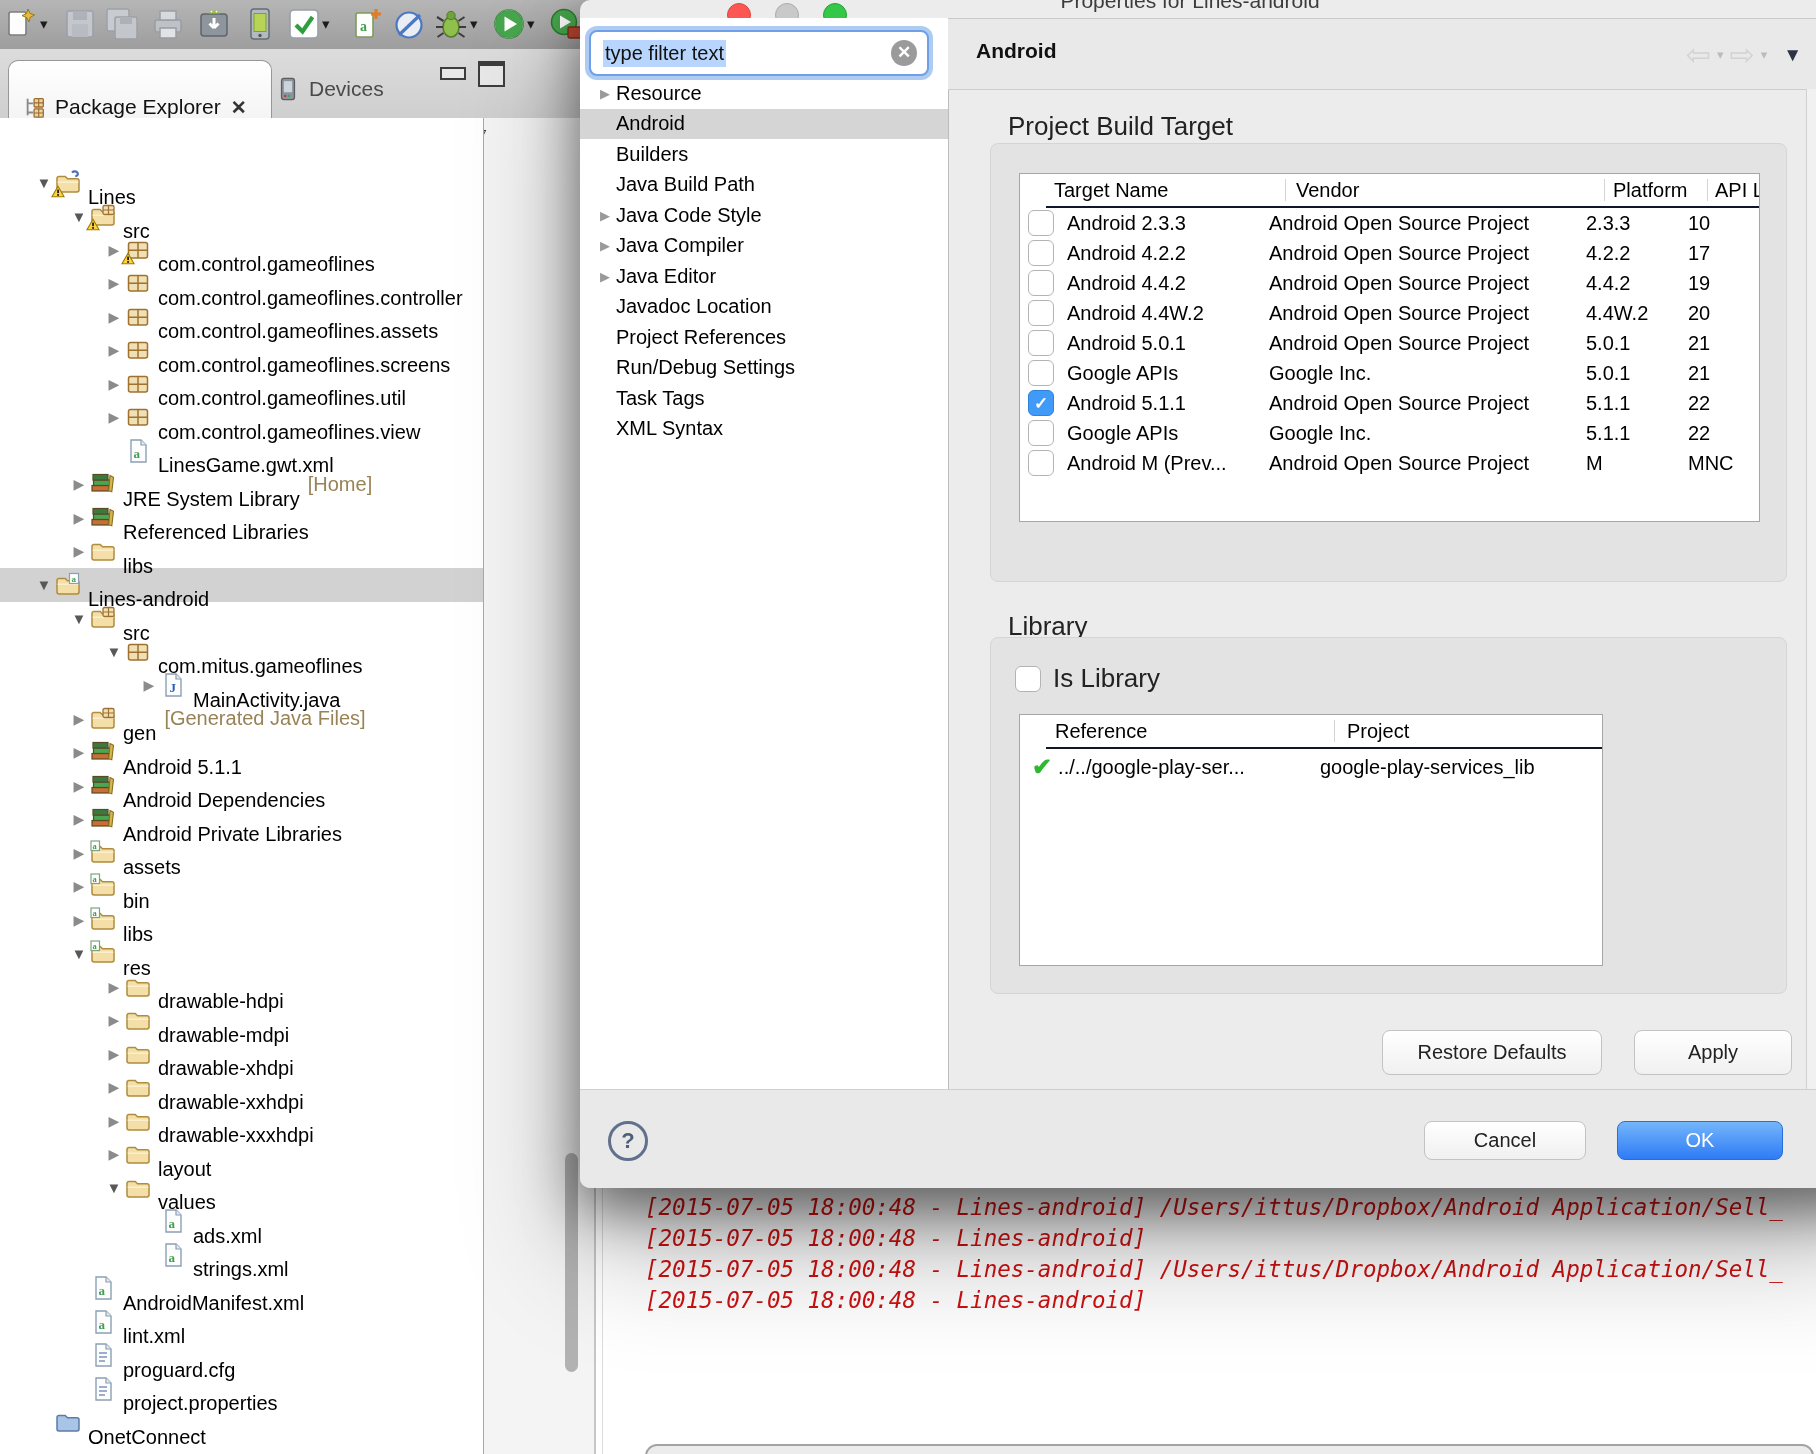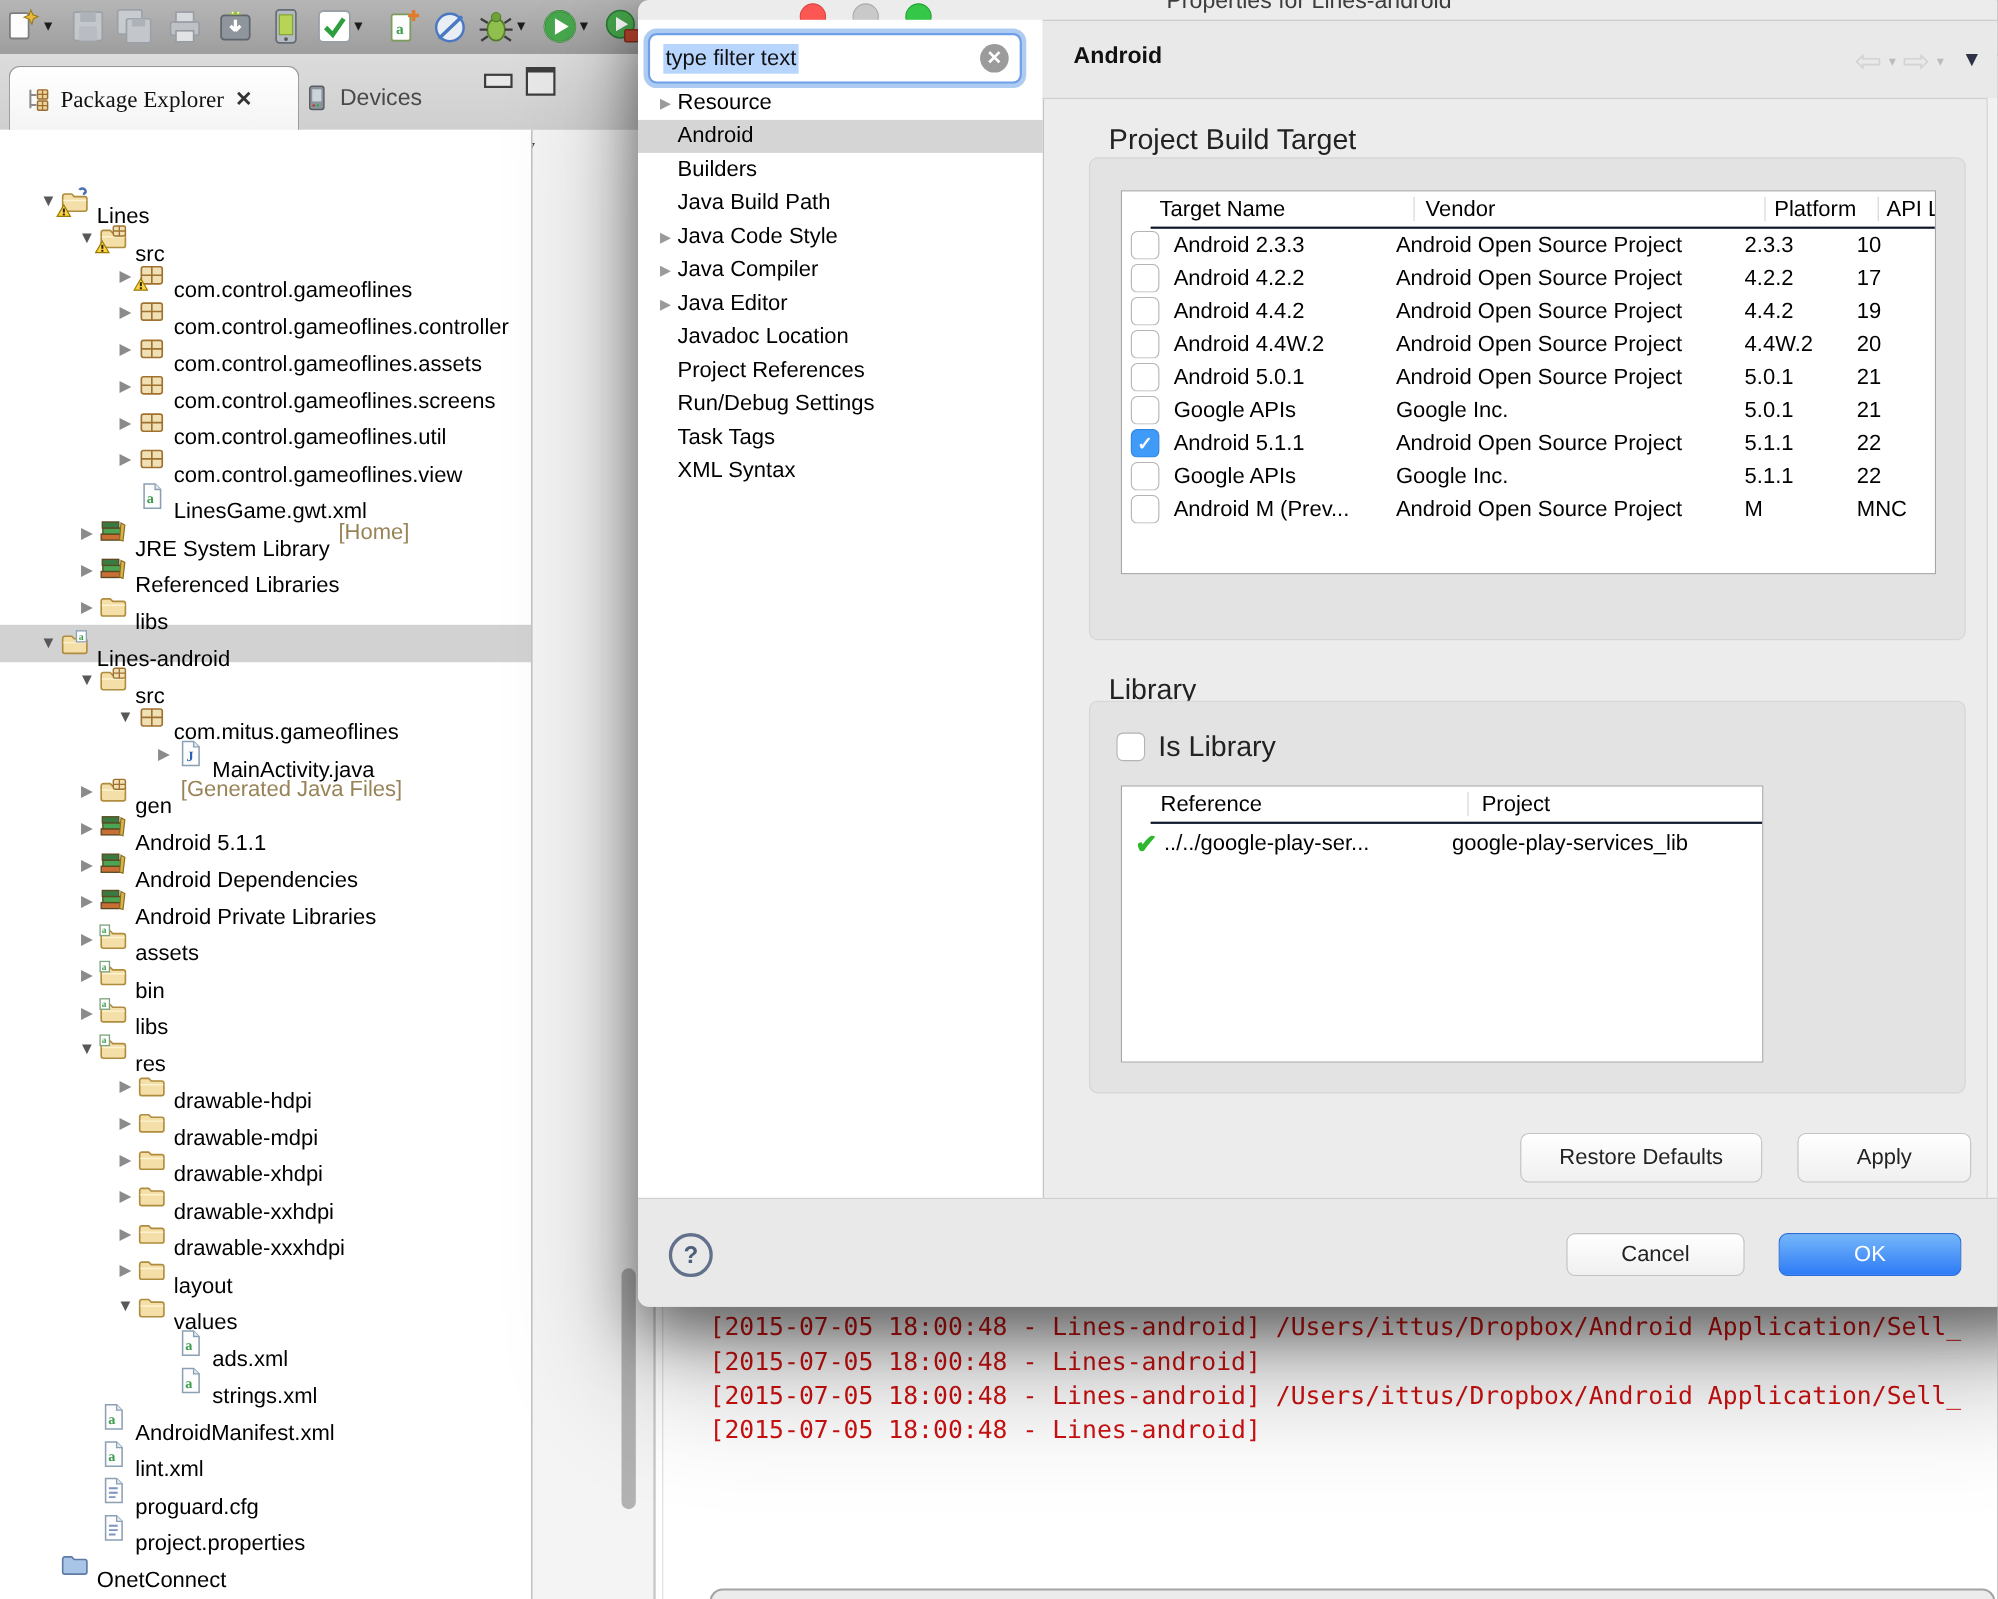--- a/index.html
+++ b/index.html
@@ -8,21 +8,21 @@
     -webkit-font-smoothing:antialiased;}
   .abs{position:absolute;}
   
   #toolbar{left:0;top:0;width:1816px;height:49px;
     background:linear-gradient(#b6b6b6,#9d9d9d);border-bottom:2px solid #262626;}
   .tbicon{position:absolute;top:7px;width:34px;height:34px;display:flex;align-items:center;justify-content:center;}
   .tbicon svg{width:34px;height:34px;}
   .dd{position:absolute;top:14px;font-size:15px;color:#1c1c1c;line-height:20px;}
   #tabstrip{left:0;top:49px;width:900px;height:69px;background:linear-gradient(#dcdcdc,#cfcfcf);}
   #pe-tab{left:8px;top:60px;width:262px;height:58px;background:linear-gradient(#ffffff,#f4f4f4);
-    border:1px solid #979797;border-bottom:none;border-radius:10px 10px 0 0;display:flex;align-items:center;font-family:Liberation Serif, serif;}
+    border:1px solid #979797;border-bottom:none;border-radius:10px 10px 0 0;display:flex;align-items:flex-end;}
   #pe-tab svg{width:24px;height:24px;margin:0 8px 0 14px;}
   .tablabel{font-size:21px;color:#111;}
   #pe-close{font-size:19px;color:#333;margin-left:10px;font-weight:bold;}
   #devices-tab{left:276px;top:60px;width:130px;height:58px;display:flex;align-items:center;}
   #devices-tab svg{width:24px;height:24px;margin-right:9px;}
   #devices-tab .tablabel{color:#4a4a4a;}
   #min-btn{left:440px;top:67px;width:22px;height:9px;border:2px solid #3d3d3d;background:#e8e8e8;}
   #max-btn{left:478px;top:61px;width:23px;height:19px;border:2px solid #3d3d3d;background:#e8e8e8;border-top-width:5px;}
   #view-toolbar{left:398px;top:112px;width:182px;height:46px;display:flex;gap:10px;align-items:center;}
   #view-toolbar svg{width:30px;height:30px;}
@@ -38,21 +38,21 @@
   .ticon svg{position:absolute;width:26px;height:26px;left:0;top:0;}
   .ticon svg.badge{width:14px;height:13px;left:-4px;top:auto;bottom:-2px;}
   .tlabel{font-size:20px;color:#000;margin-top:30px;}
   .tsuffix{font-size:20px;color:#988356;margin-left:8px;}
   #left-scrollthumb{left:565px;top:1153px;width:13px;height:219px;background:#b2b2b2;border-radius:7px;}
   .vline1{left:594px;top:1188px;width:2px;height:266px;background:#c6c6c6;}
   .vline2{left:602px;top:1188px;width:1px;height:266px;background:#dcdcdc;}
   
   #console{left:596px;top:1188px;width:1220px;height:266px;background:#fff;overflow:hidden;}
   .cline{position:absolute;left:49px;white-space:pre;font-family:"DejaVu Sans Mono",monospace;
-    font-size:22.5px;color:#cf1111;line-height:31px;}
+    font-size:22.5px;color:#cf1111;line-height:31px;font-style:italic;}
   #bottom-box{left:645px;top:1444px;width:1165px;height:30px;background:#ececec;
     border:2px solid #a3a3a3;border-radius:12px 12px 0 0;}
   
   #dialog{left:580px;top:0;width:1300px;height:1188px;background:#ececec;border-radius:10px;
     overflow:hidden;box-shadow:0 22px 55px rgba(0,0,0,.50),0 60px 120px rgba(0,0,0,.28);}
   #dlg-title{top:-11px;left:0;width:1220px;text-align:center;font-size:21px;color:#3c3c3c;}
   .light{top:3px;width:22px;height:22px;border-radius:50%;}
   #light-close{left:147px;background:#fc5753;border:1px solid #d94744;}
   #light-min{left:195px;background:#c9c9c9;border:1px solid #ababab;}
   #light-zoom{left:243px;background:#34c748;border:1px solid #24a334;}

